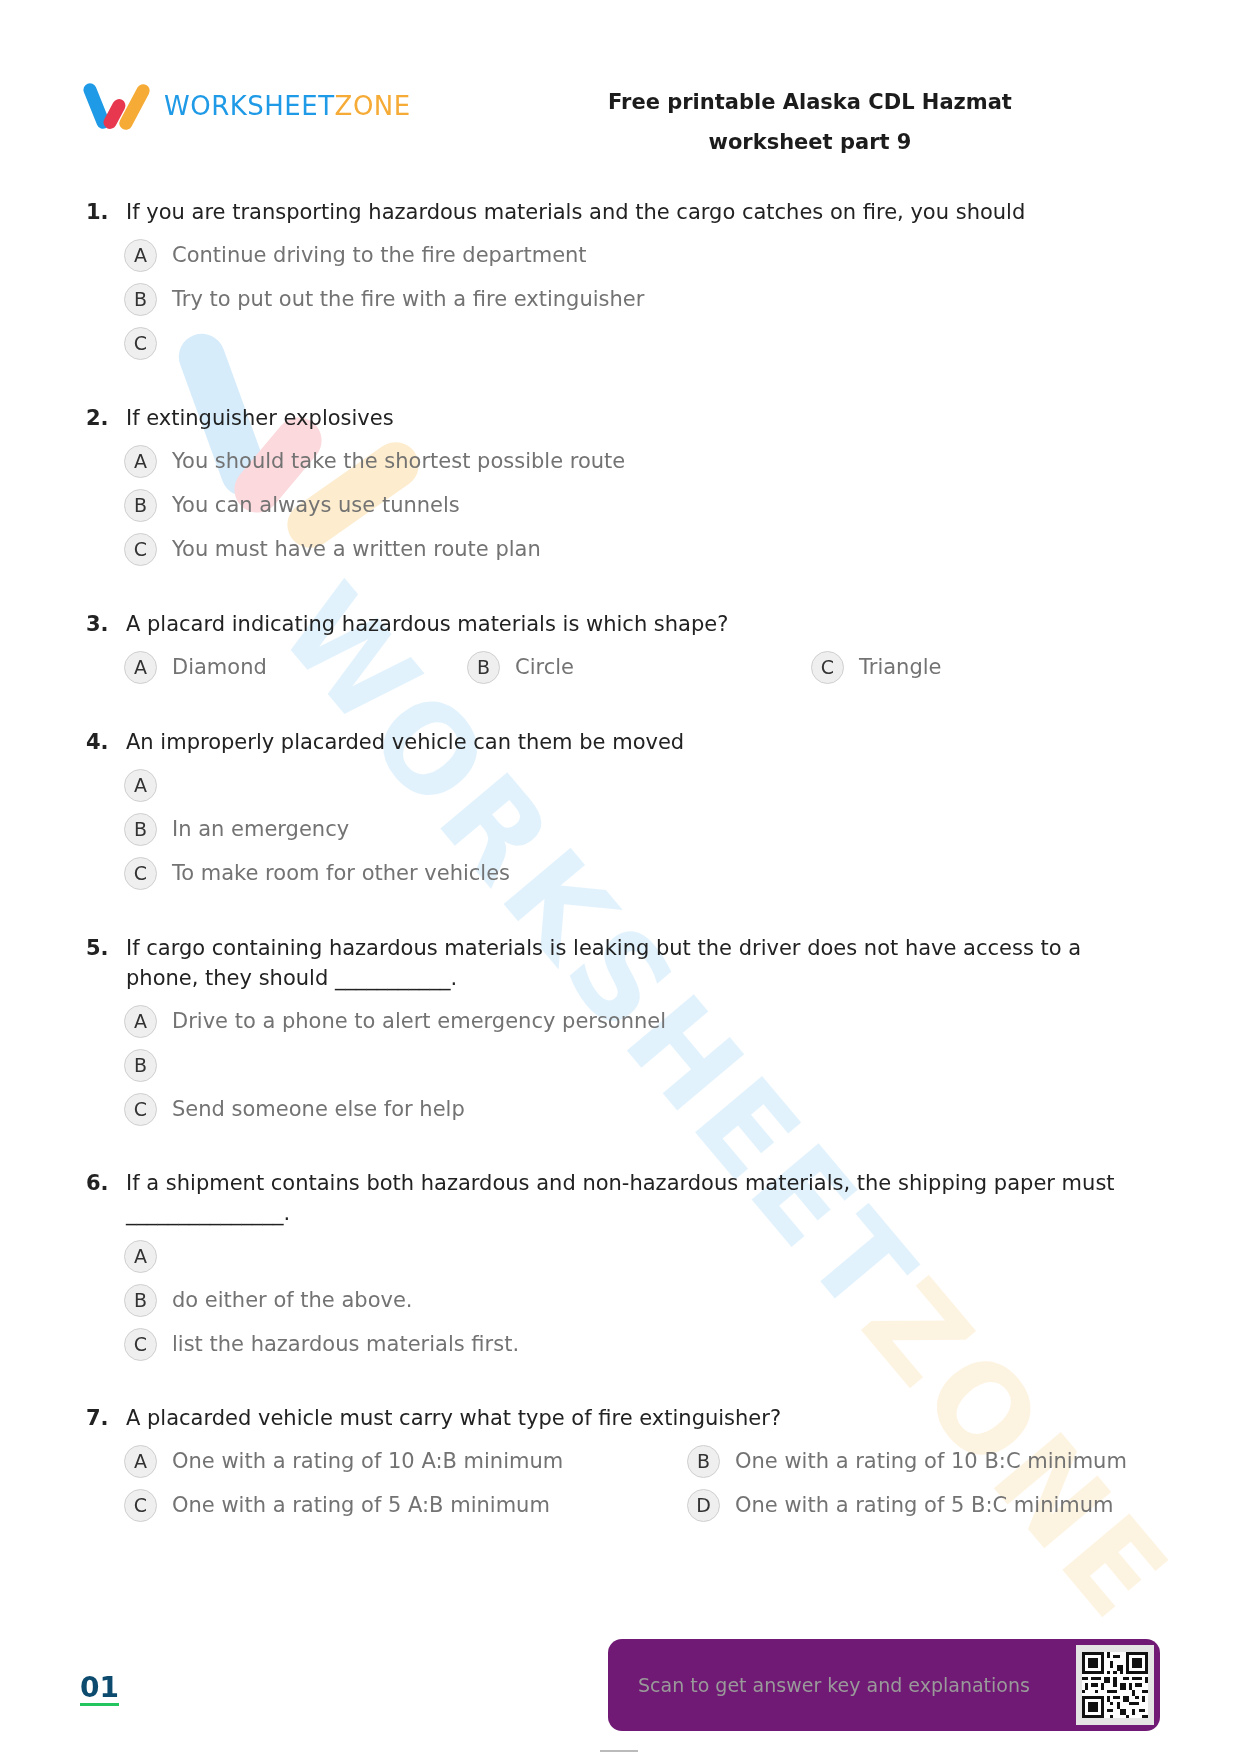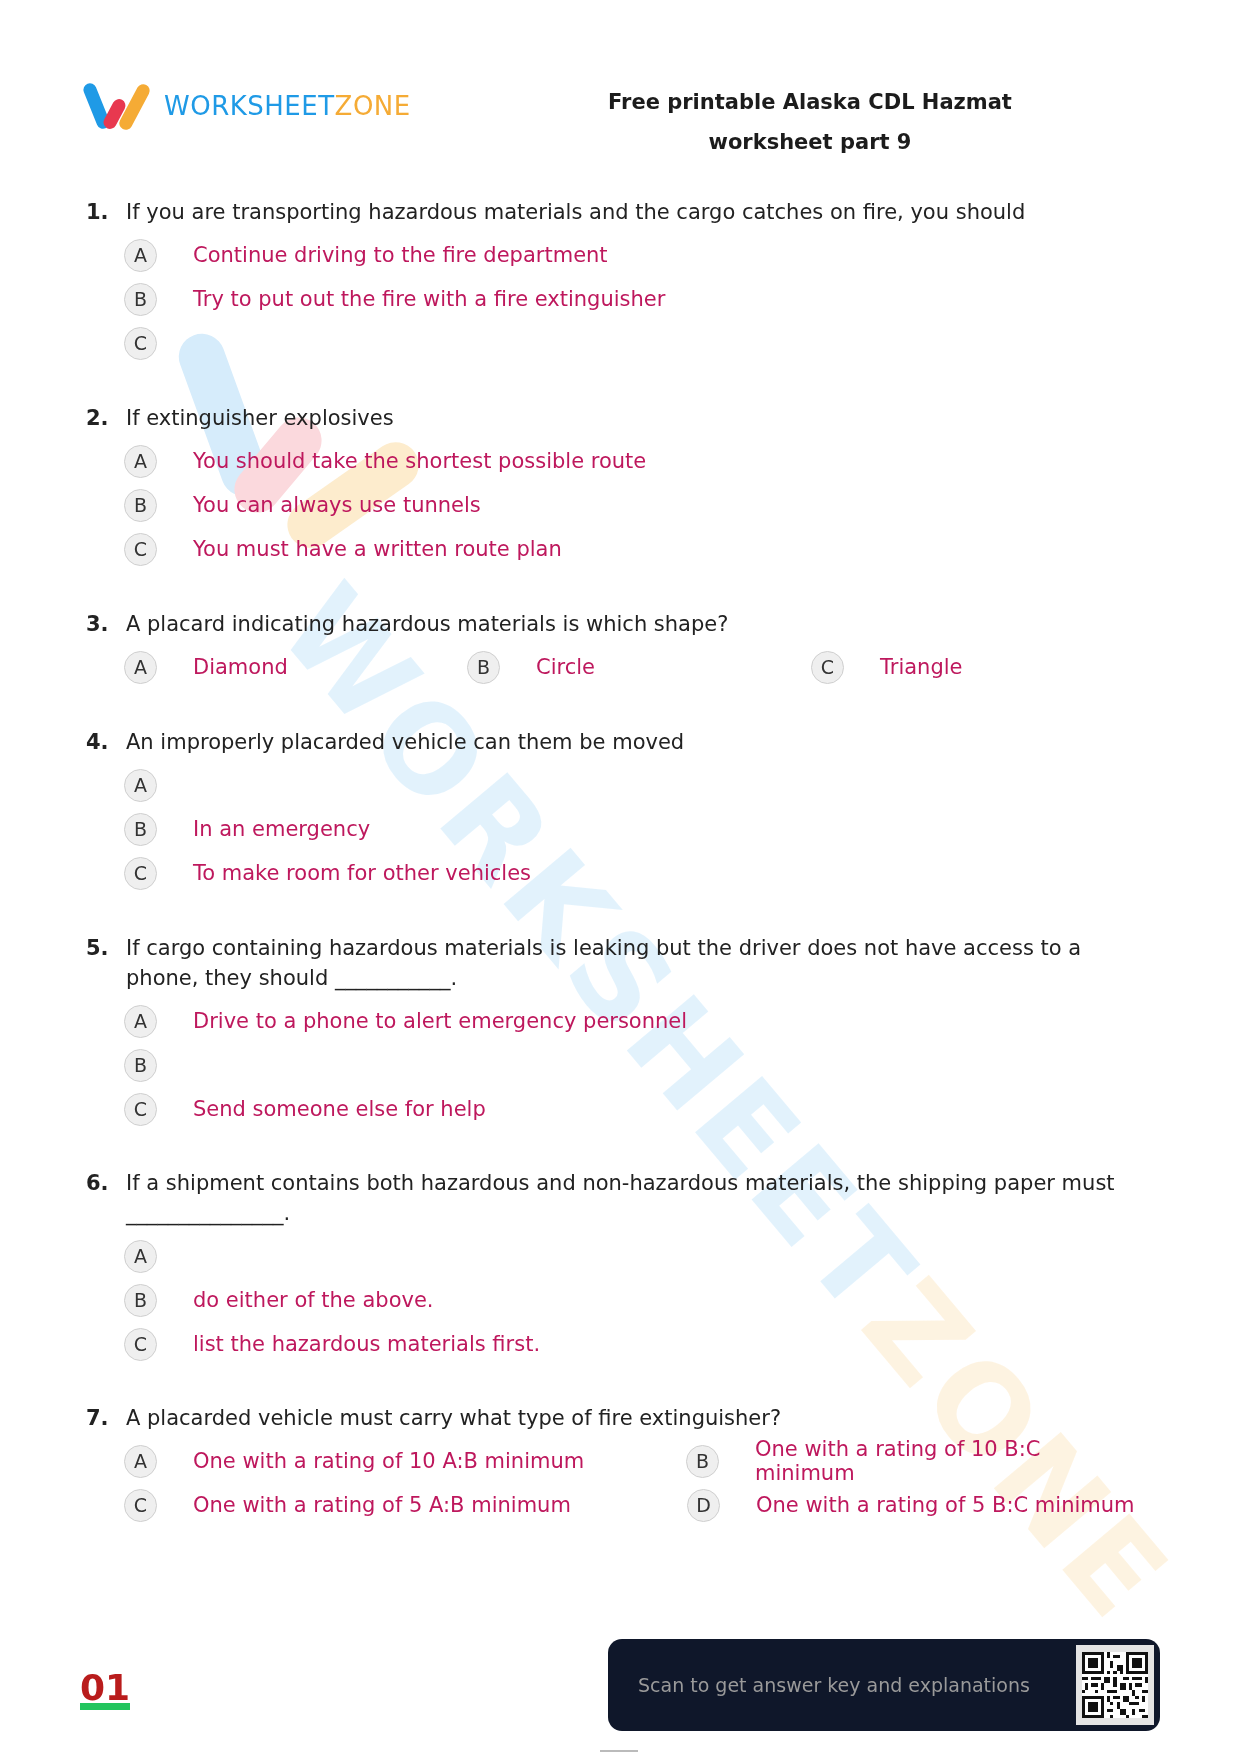--- a/index.html
+++ b/index.html
@@ -29,26 +29,26 @@
   .q { position: absolute; left: 86px; width: 1060px; z-index: 1; }
   .q-head { display: flex; font-size: 21px; line-height: 30px; }
   .q-num { width: 40px; font-weight: bold; flex: none; }
   .q-text { flex: 1; padding-right: 20px; }
   .opts { margin-left: 38px; }
   .opt { display: flex; align-items: center; height: 44px; font-size: 21px; }
   .opt-row { display: flex; }
   .bubble { width: 33px; height: 33px; border-radius: 50%; background: #efefef; border: 1px solid #cfcfcf;
             display: flex; align-items: center; justify-content: center; font-size: 19px; color: #333;
             flex: none; margin-right: 15px; }
-  .opt-text { color: #be185d; margin-left: 21px; }
-
-  
-  .page-num { position: absolute; left: 80px; top: 1673px; font-size: 36px; font-weight: bold; color: #b91c1c;
-              border-bottom: 7px solid #22c55e; line-height: 30px; z-index: 1; }
-  .scan-box { position: absolute; left: 608px; top: 1639px; width: 552px; height: 92px; background: #0f172a;
+  .opt-text { color: #737373; }
+
+  
+  .page-num { position: absolute; left: 80px; top: 1673px; font-size: 28px; font-weight: bold; color: #0c4a6e;
+              border-bottom: 3px solid #22c55e; line-height: 30px; z-index: 1; }
+  .scan-box { position: absolute; left: 608px; top: 1639px; width: 552px; height: 92px; background: #701a75;
               border-radius: 14px; display: flex; align-items: center; z-index: 1; }
   .scan-text { margin-left: 30px; font-size: 19px; color: #9a9a9a; flex: 1; }
   .qr { width: 78px; height: 80px; background: #e4e4e4; margin-right: 6px; display: flex; align-items: center; justify-content: center; }
   .bottom-line { position: absolute; left: 600px; top: 1750px; width: 38px; height: 2px; background: #bbb; }
 </style>
 </head>
 <body>
 
 <div class="wm" style="left:0;top:0;width:1239px;height:1754px;">
   <div class="wm-bar" style="left:200px;top:330px;width:46px;height:170px;background:#d6ecfb;transform:rotate(-20deg);"></div>

